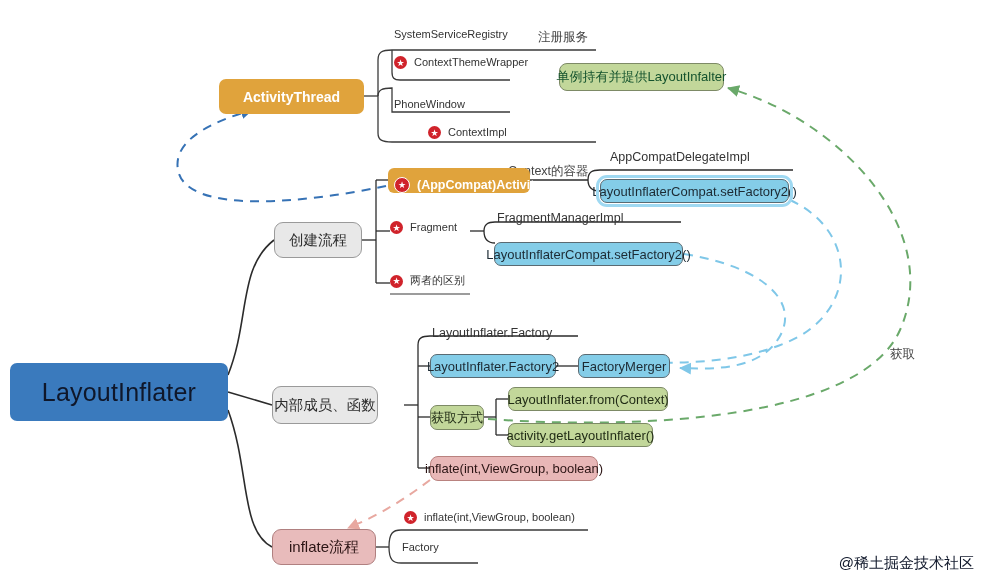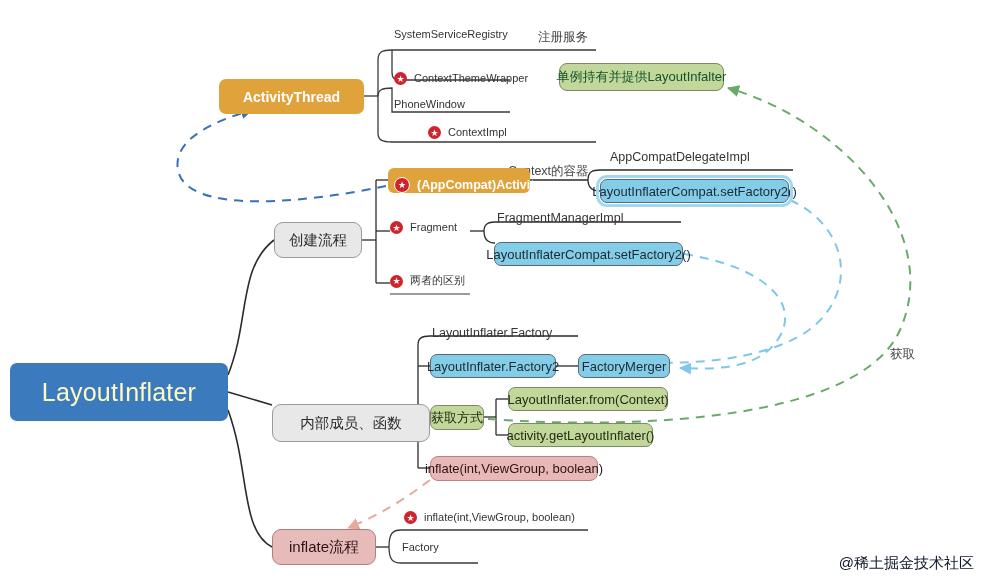--- a/index.html
+++ b/index.html
@@ -29,21 +29,21 @@
     box-sizing: border-box;
     display: flex;
     align-items: center;
     justify-content: center;
     white-space: nowrap;
   }
 
   
   .root {
     background: #3a7abd;
-    color: #fef9c3;
+    color: #0f172a;
     border-radius: 7px;
     font-size: 25px;
     padding: 0 14px;
     letter-spacing: .2px;
   }
 
   
   .branch {
     background: #e8e8e8;
     border: 1px solid #9a9a9a;
@@ -264,40 +264,40 @@
   </svg>
 
   <div class="node root" style="left:10px; top:363px; width:218px; height:58px;">
     <span>LayoutInflater</span>
   </div>
 
   <div class="node branch" style="left:274px; top:222px; width:88px; height:36px;">
     <span>创建流程</span>
   </div>
 
-  <div class="node branch" style="left:272px; top:386px; width:158px; height:38px;margin-top:18px;">
+  <div class="node branch" style="left:272px; top:386px; width:106px; height:38px;">
     <span>内部成员、函数</span>
   </div>
 
   <div class="node pink-big" style="left:272px; top:529px; width:104px; height:36px;">
     <span>inflate流程</span>
   </div>
 
   <div class="node orange" style="left:219px; top:79px; width:145px; height:35px;">
     <span>ActivityThread</span>
   </div>
 
   <div class="leaf" style="left:394px; top:28px;">
     <span class="txt">SystemServiceRegistry</span>
   </div>
   <div class="annot" style="left:538px; top:29px;">
     <span>注册服务</span>
   </div>
 
-  <div class="leaf" style="left:394px; top:72px;">
+  <div class="leaf" style="left:394px; top:56px;">
     <span class="star"></span>
     <span class="txt">ContextThemeWrapper</span>
   </div>
 
   <div class="leaf" style="left:394px; top:98px;">
     <span class="txt">PhoneWindow</span>
   </div>
 
   <div class="leaf" style="left:394px; top:126px;margin-left:34px;">
     <span class="star"></span>

